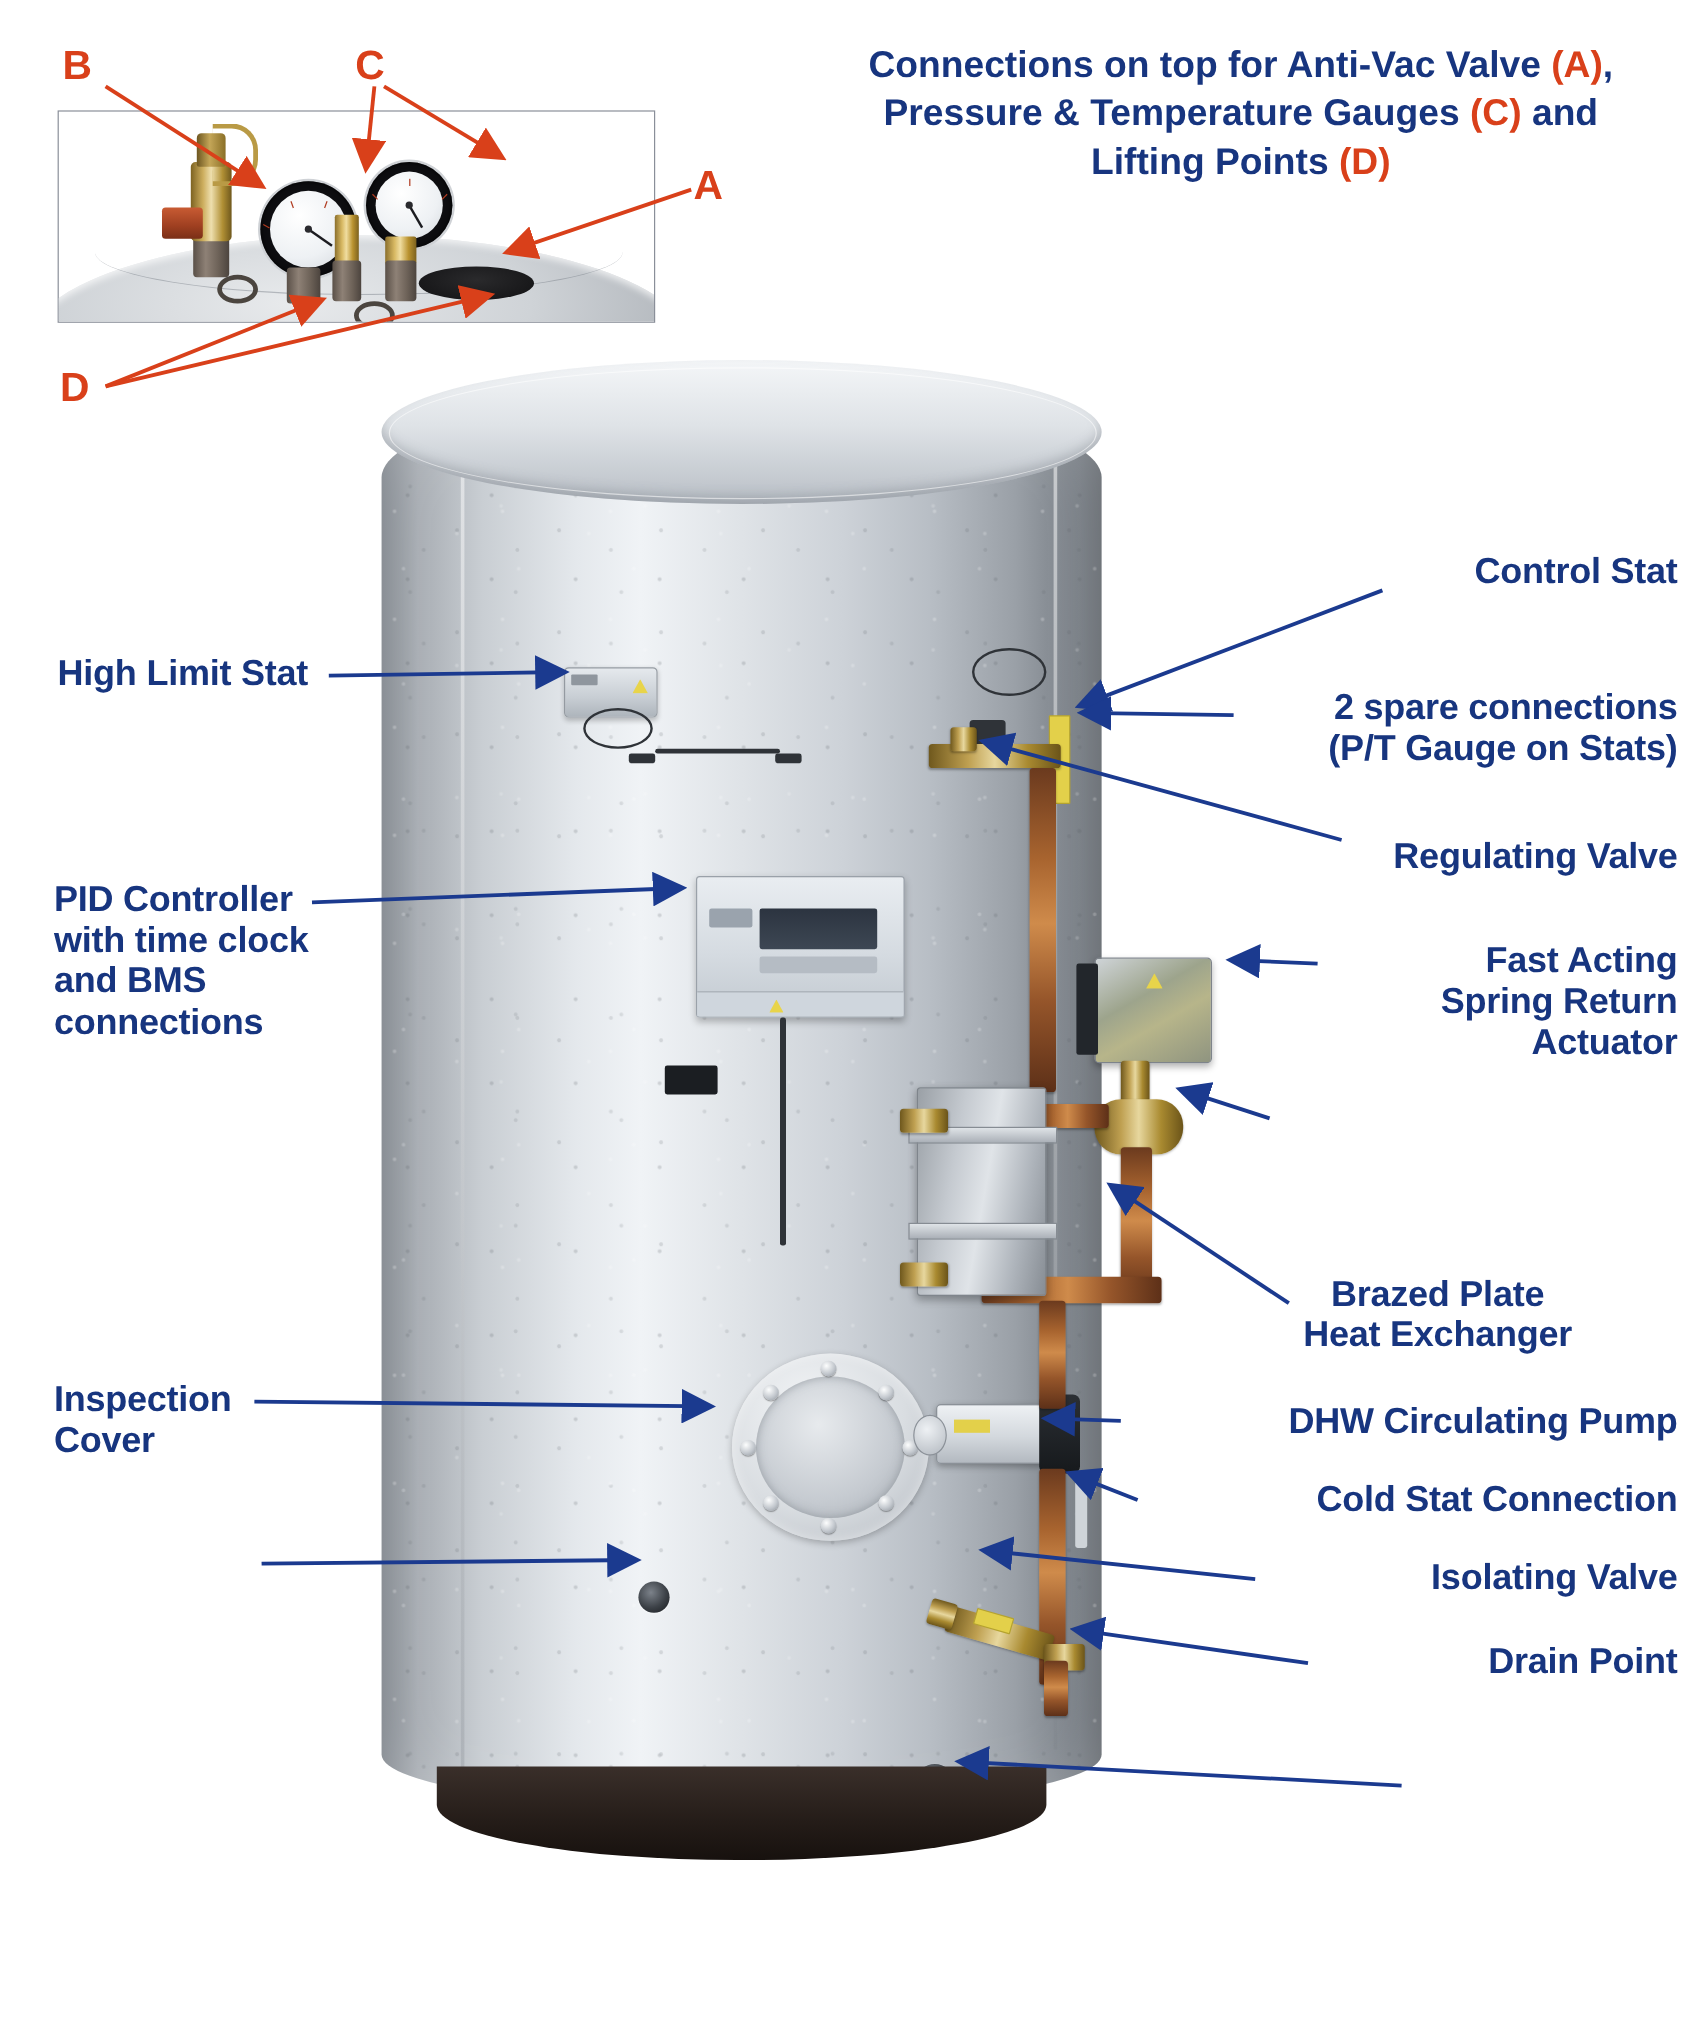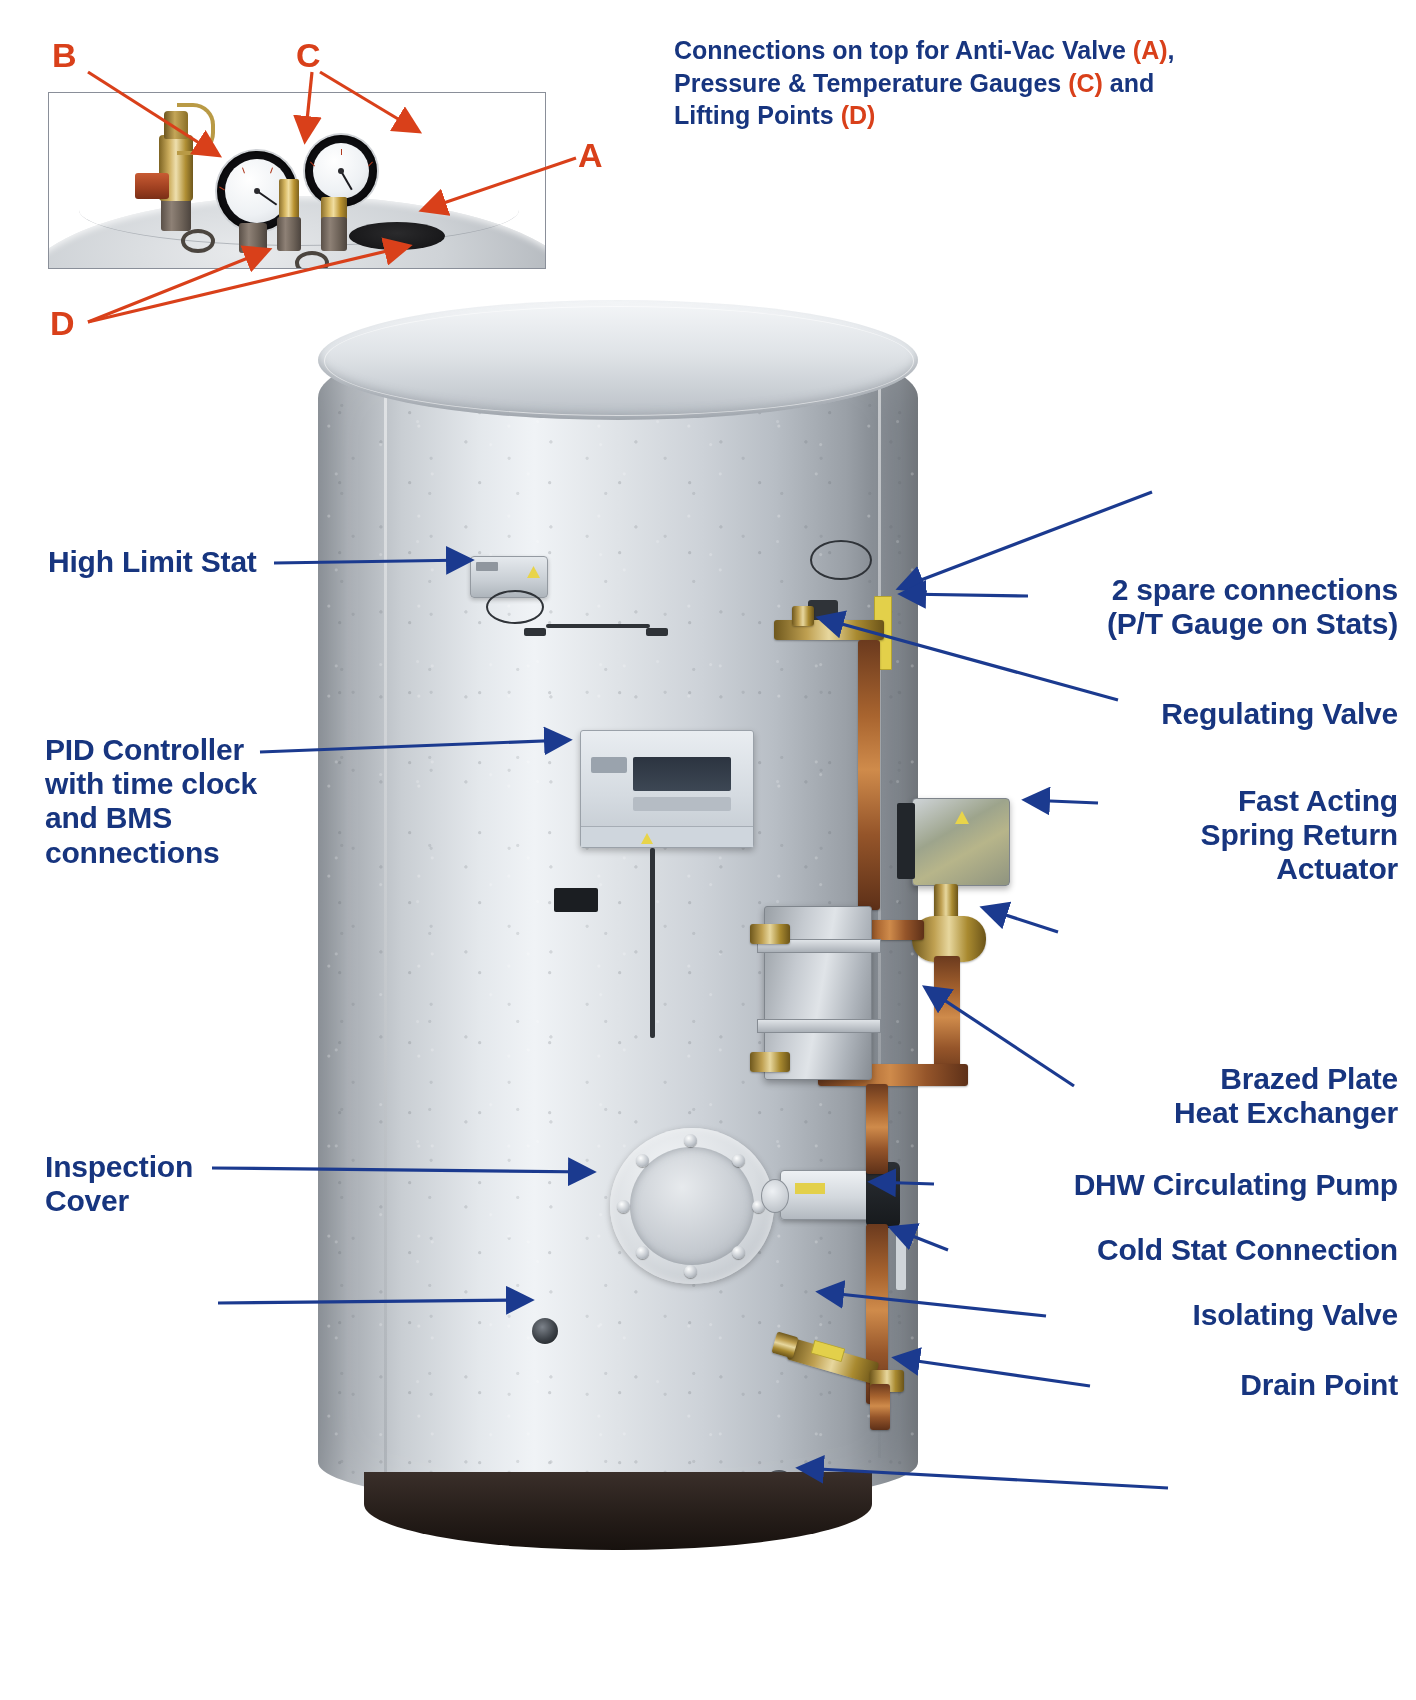--- a/index.html
+++ b/index.html
@@ -19,21 +19,21 @@
     color:#17357f;
     white-space:pre-line;
     letter-spacing:-0.2px;
   }
   .lbl.r{text-align:right;}
   .lbl.l{text-align:left;}
 
   
   .heading{
     position:absolute;right:22px;top:34px;width:720px;
-    text-align:left;font-size:25px;line-height:1.30;font-weight:600;color:#17357f;
+    text-align:center;font-size:31px;line-height:1.30;font-weight:600;color:#17357f;
   }
   .heading .k{color:#d9401a;}
 
   
   .redletter{position:absolute;color:#d9401a;font-size:34px;font-weight:600;}
 
   
   svg.overlay{position:absolute;left:0;top:0;width:1416px;height:1700px;pointer-events:none;}
 
   
@@ -418,26 +418,27 @@
   </svg>
 
   <div class="lbl l" style="left:48px;top:545px;">High Limit Stat</div>
   <div class="lbl l" style="left:45px;top:733px;">PID Controller
 with time clock
 and BMS
 connections</div>
   <div class="lbl l" style="left:45px;top:1150px;">Inspection
 Cover</div>
 
+  <div class="lbl r" style="right:18px;top:460px;width:420px;">Control Stat</div>
   <div class="lbl r" style="right:18px;top:573px;width:420px;">2 spare connections
 (P/T Gauge on Stats)</div>
   <div class="lbl r" style="right:18px;top:697px;width:420px;">Regulating Valve</div>
   <div class="lbl r" style="right:18px;top:784px;width:400px;">Fast Acting
 Spring Return
 Actuator</div>
-  <div class="lbl r" style="right:18px;top:1062px;width:400px;">Brazed Plate
+  <div class="lbl r" style="right:18px;top:1062px;width:400px;text-align:center;">Brazed Plate
 Heat Exchanger</div>
   <div class="lbl r" style="right:18px;top:1168px;width:480px;">DHW Circulating Pump</div>
   <div class="lbl r" style="right:18px;top:1233px;width:480px;">Cold Stat Connection</div>
   <div class="lbl r" style="right:18px;top:1298px;width:420px;">Isolating Valve</div>
   <div class="lbl r" style="right:18px;top:1368px;width:420px;">Drain Point</div>
 
 </div>
 
 </body></html>

